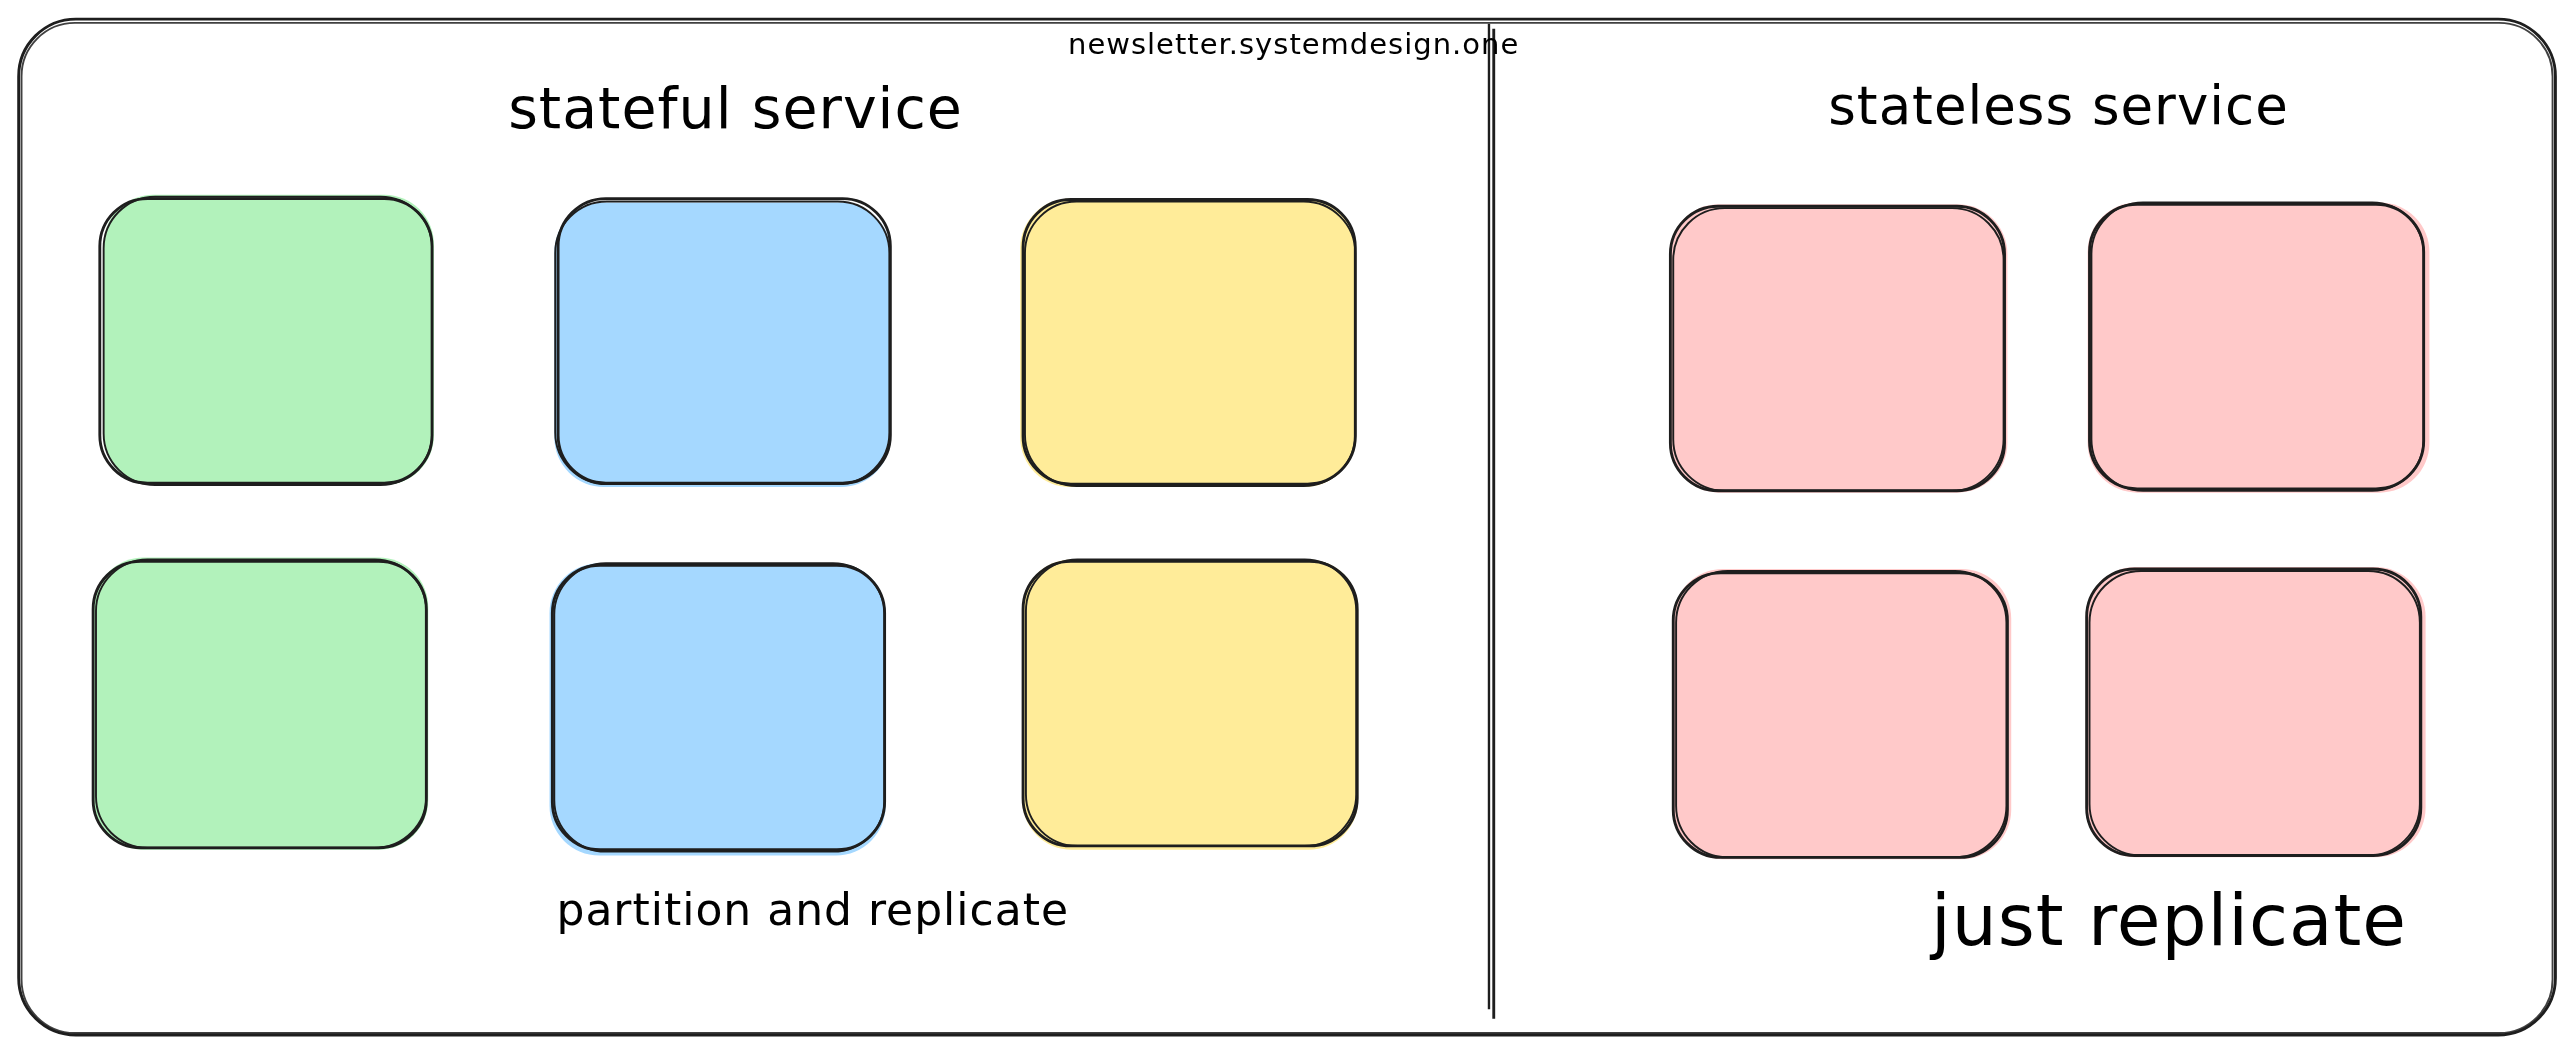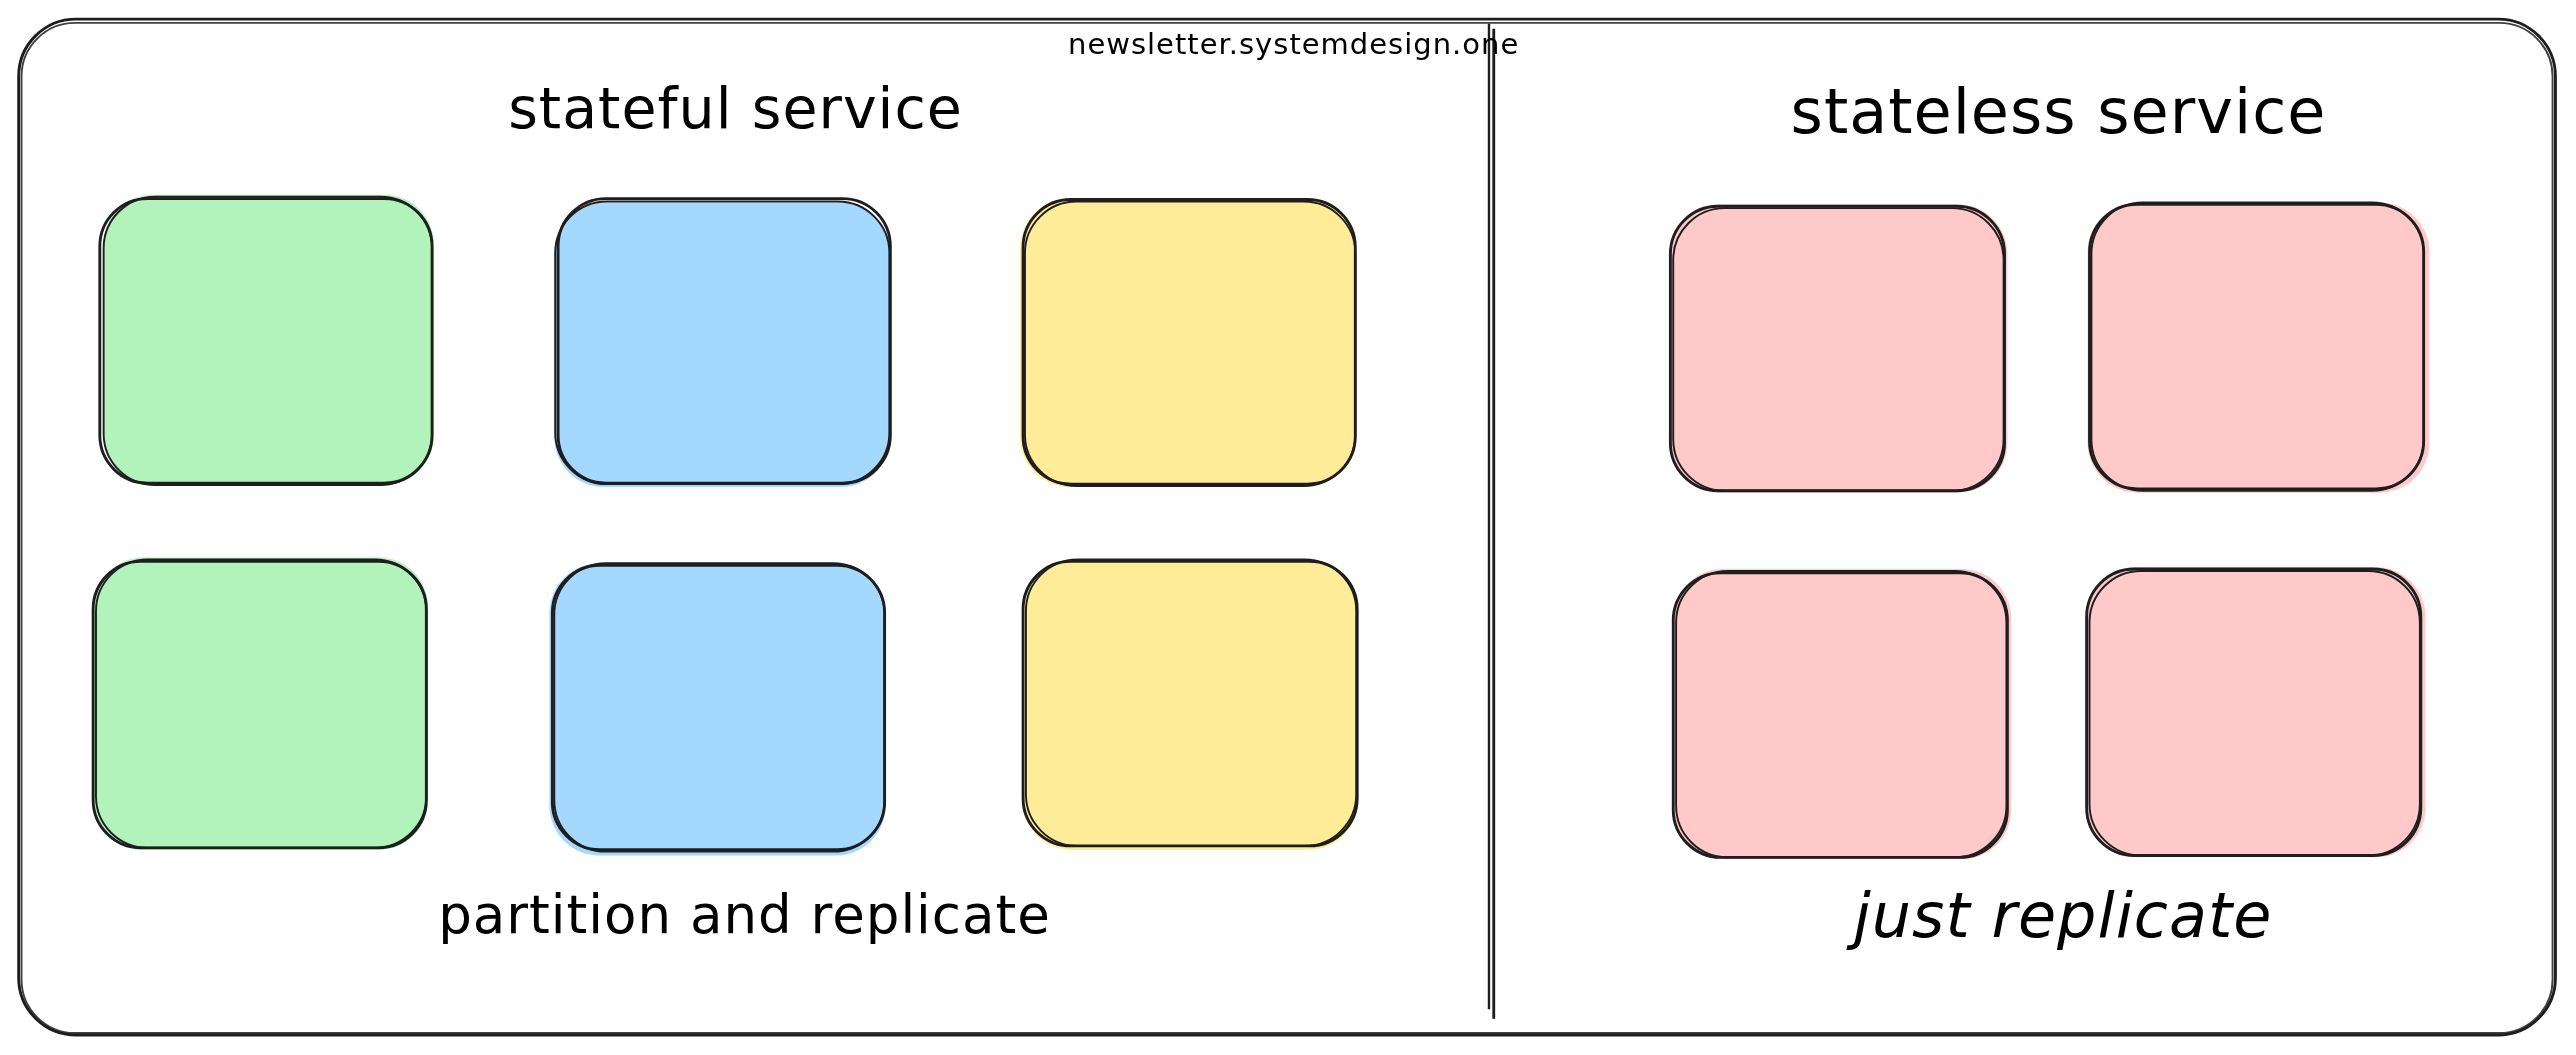--- a/index.html
+++ b/index.html
@@ -3,23 +3,23 @@
   <meta charset="utf-8">
   <style>
     html, body { margin: 0; padding: 0; background: #ffffff; }
     body { width: 2576px; height: 1055px; position: relative; overflow: hidden;
            font-family: "DejaVu Sans", sans-serif; color: #1e1e1e; }
     #canvas { position: absolute; left: 0; top: 0; width: 2576px; height: 1055px; }
     .txt { position: absolute; white-space: nowrap; color: #000000;
            font-family: "DejaVu Sans", sans-serif; letter-spacing: 1px; }
     .watermark { left: 1068px; top: 27px; font-size: 29px; width: 411px; text-align: right; }
     .title-left { left: 430px; top: 75px; width: 611px; text-align: center; font-size: 57px; }
-    .title-right { left: 1748px; top: 75px; width: 621px; text-align: center; font-size: 62px; }
-    .caption-left { left: 420px; top: 884px; width: 649px; text-align: center; font-size: 53px; }
-    .caption-right { left: 1853px; top: 879px; width: 420px; text-align: center; font-size: 62px; font-style: italic; }
+    .title-right { left: 1748px; top: 75px; width: 621px; text-align: center; font-size: 53px; }
+    .caption-left { left: 420px; top: 884px; width: 649px; text-align: right; font-size: 44px; }
+    .caption-right { left: 1931px; top: 879px; width: 420px; text-align: center; font-size: 71px; }
   </style>
 </head>
 <body>
 
 <svg id="canvas" width="2576" height="1055" viewBox="0 0 2697 1105" xmlns="http://www.w3.org/2000/svg">
 
   <g fill="none" stroke="#1e1e1e" stroke-width="3">
     <rect x="19" y="20" width="2657" height="1064" rx="60" ry="60"></rect>
     <rect x="22" y="24" width="2651" height="1058" rx="56" ry="56" stroke-width="2" opacity="0.85"></rect>
   </g>

